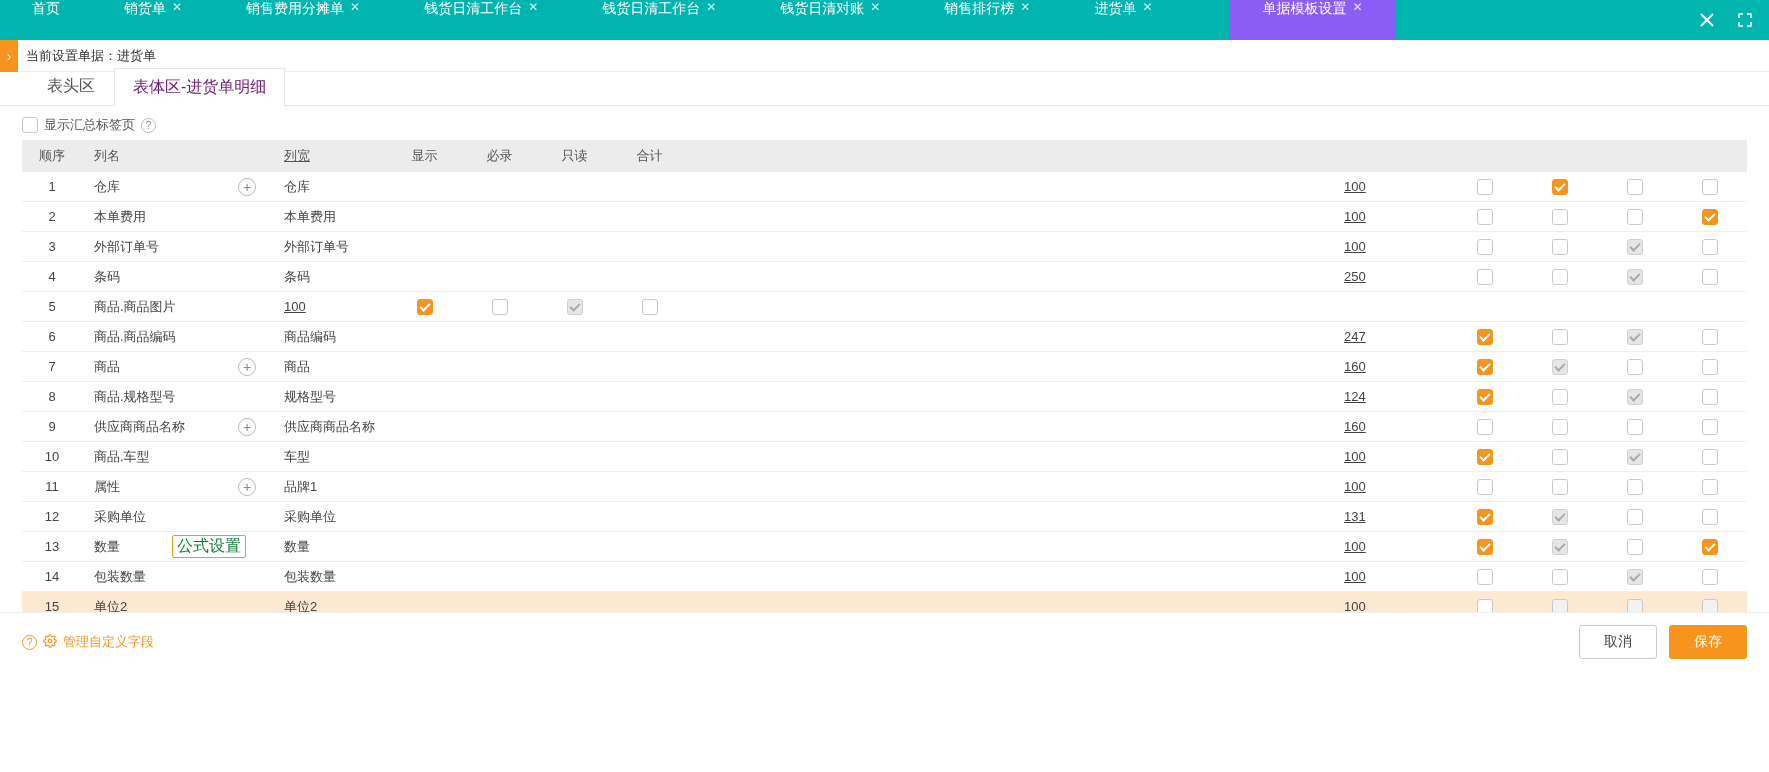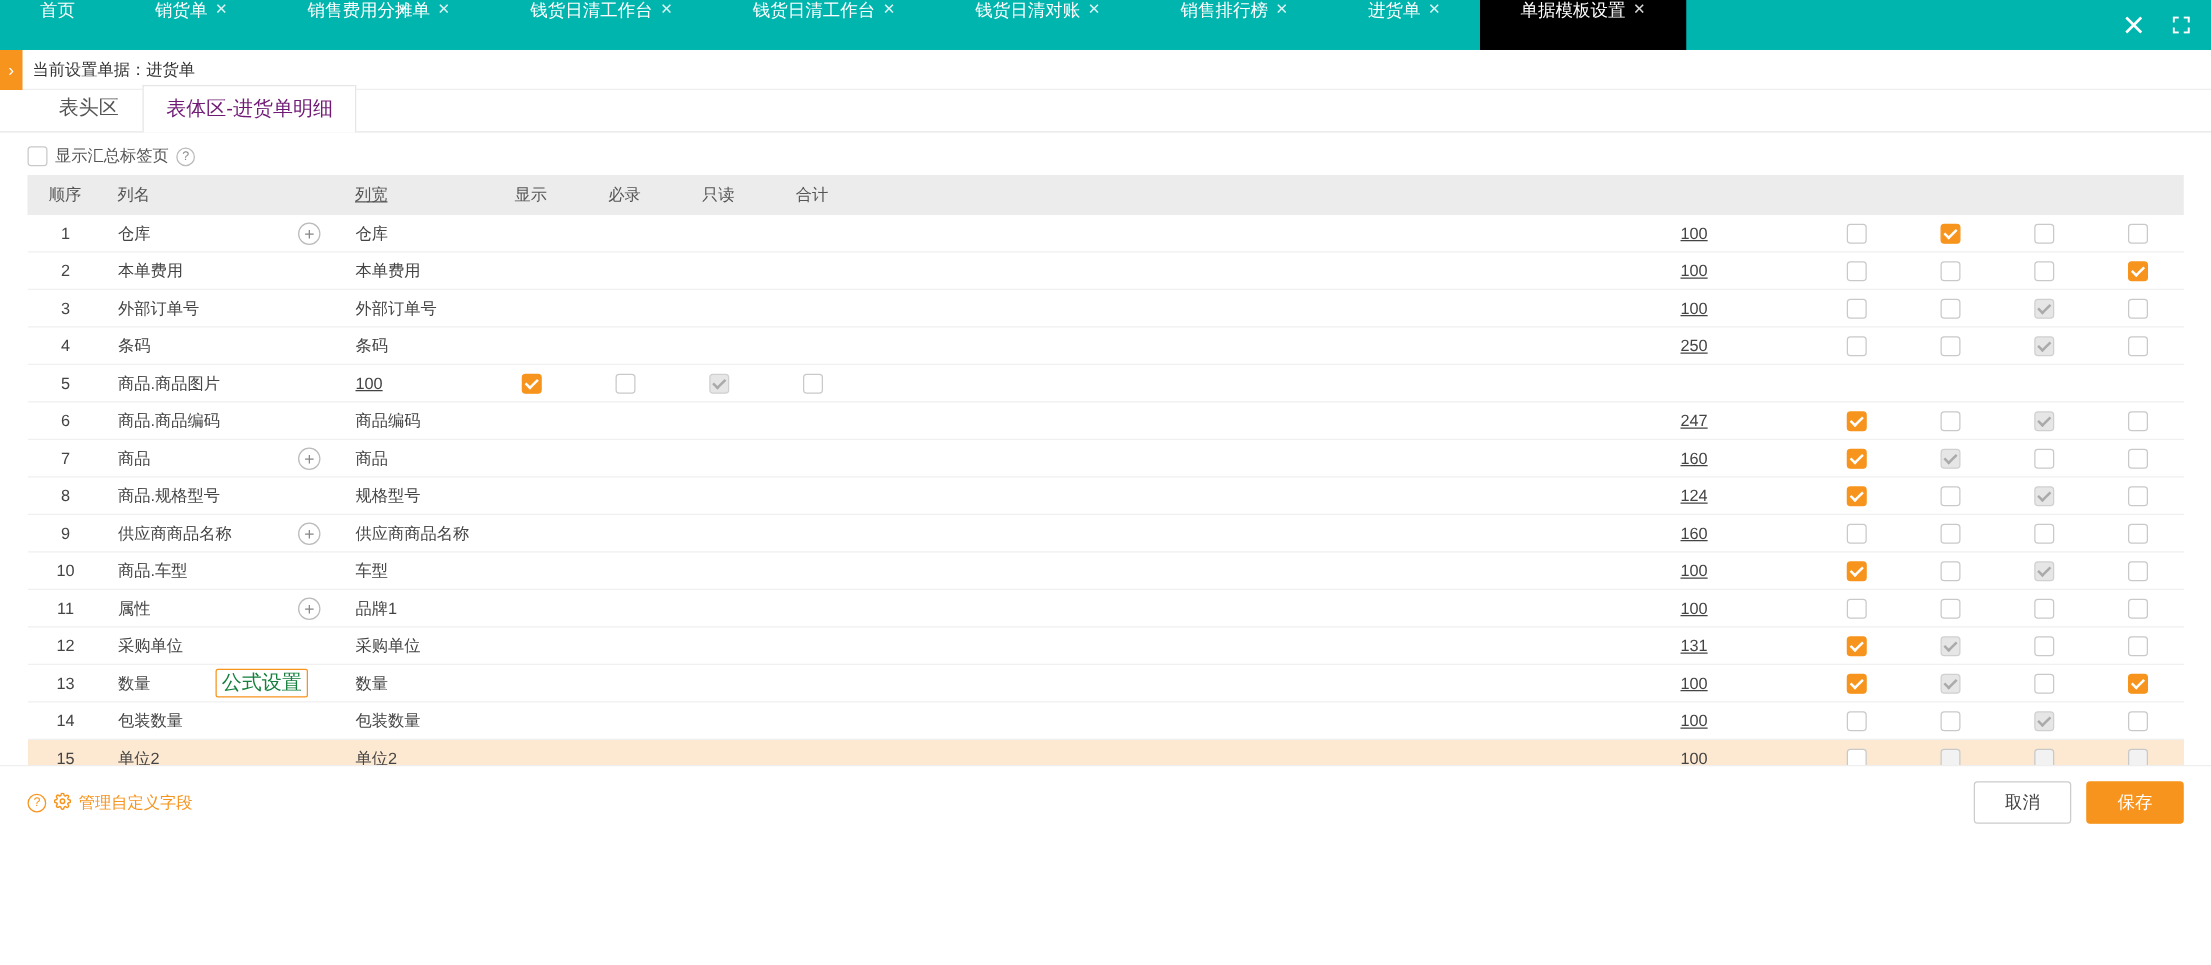--- a/index.html
+++ b/index.html
@@ -1,20 +1,20 @@
 <!DOCTYPE html>
 <html><head>
 <meta charset="utf-8">
 <style>
   *{box-sizing:border-box;margin:0;padding:0;}
   body{font-family:"Microsoft YaHei","PingFang SC",Arial,sans-serif;font-size:13px;color:#333;background:#fff;width:1769px;}
   
   .tabbar{height:40px;background:#00b5ad;display:flex;align-items:stretch;position:relative;}
   .tab{display:flex;align-items:flex-start;padding:0 32px;color:#fff;font-size:14px;cursor:pointer;gap:6px;white-space:nowrap;}
-  .tab.active{background:#000000;}
+  .tab.active{background:#8b5cf6;margin-left:46px;}
   .tab .x{font-size:12px;opacity:.85;}
   .tabbar-right{margin-left:auto;display:flex;align-items:center;gap:18px;padding-right:14px;color:#fff;}
   .icon-btn{display:inline-flex;align-items:center;justify-content:center;width:20px;height:20px;cursor:pointer;}
   
   .ctx-row{height:32px;display:flex;align-items:center;border-bottom:1px solid #eee;}
   .ctx-chev{width:18px;height:32px;background:#f7941d;display:flex;align-items:center;justify-content:center;color:#fff;font-size:14px;cursor:pointer;}
   .ctx-text{padding-left:8px;color:#333;}
   
   .inner-tabs{display:flex;align-items:flex-end;height:34px;padding-left:28px;border-bottom:1px solid #e6e6e6;}
   .inner-tab{padding:8px 18px;font-size:16px;color:#555;cursor:pointer;border:1px solid transparent;border-bottom:none;}

